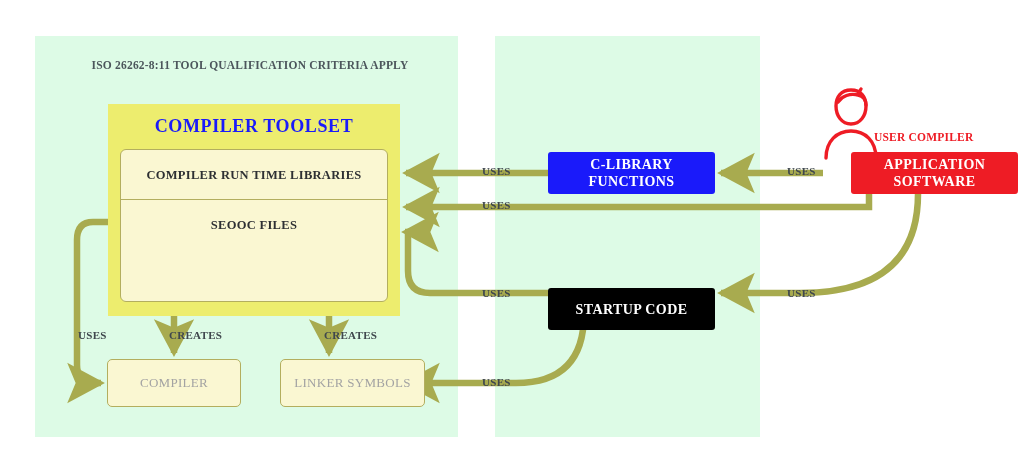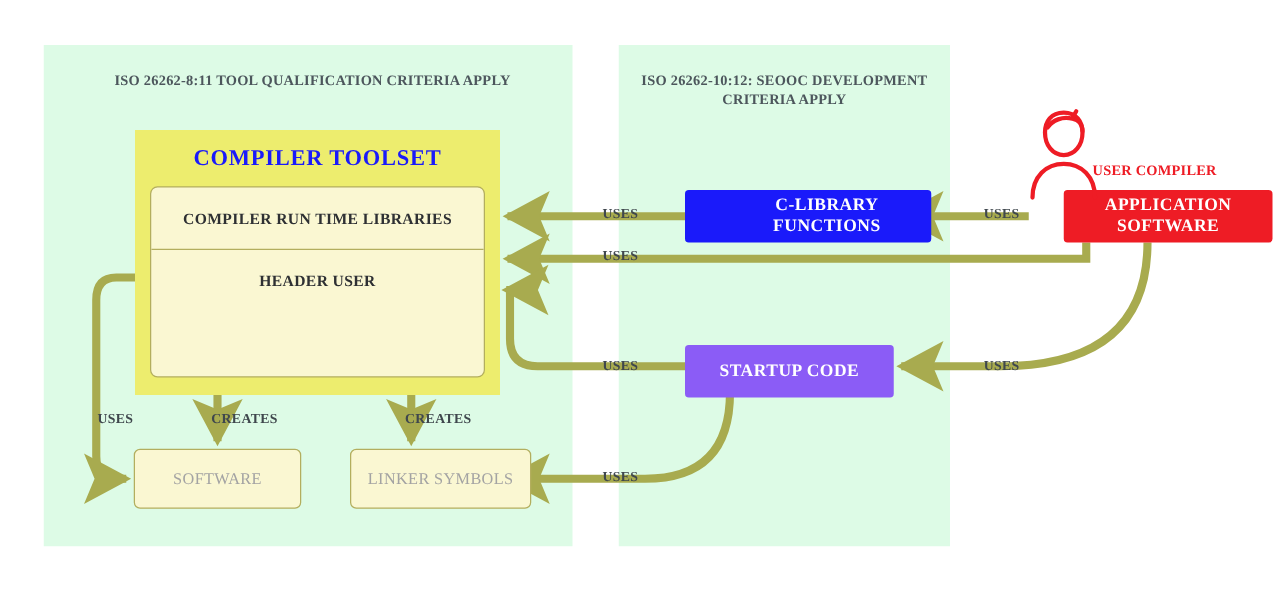--- a/index.html
+++ b/index.html
@@ -109,25 +109,24 @@
     font-weight: bold;
     letter-spacing: 0.4px;
     color: #ffffff;
     border-radius: 3px;
     line-height: 17px;
   }
   #box-clibrary {
     left: 548px; top: 152px; width: 167px; height: 42px;
     background: #1a1afa;
     font-size: 14px;
-    padding-left: 30px;
   }
   #box-startup {
-    left: 548px; top: 276px; width: 167px; height: 42px;
-    background: #8b5cf6;
+    left: 548px; top: 288px; width: 167px; height: 42px;
+    background: #000000;
     font-size: 14px;
   }
   #box-application {
     left: 823px; top: 152px; width: 167px; height: 42px;
     background: #ee1c25;
     font-size: 14px;
     margin-left: 28px;
   }
 
   #user-generated-label {
@@ -171,21 +170,20 @@
 </style>
 </head>
 <body>
 
 <div id="canvas">
 
   <div class="panel" id="panel-left"></div>
   <div class="panel" id="panel-right"></div>
 
   <div class="panel-title" id="title-left">ISO 26262-8:11 TOOL QUALIFICATION CRITERIA APPLY</div>
-  <div class="panel-title" id="title-right">ISO 26262-10:12: SEOOC DEVELOPMENT CRITERIA APPLY</div>
 
   <svg id="arrows" viewBox="0 0 1024 474">
     <defs>
       <marker id="ah" markerWidth="7" markerHeight="7" refX="5.6" refY="3.5" orient="auto" markerUnits="strokeWidth">
         <path d="M6.2,3.5 L0.4,6.6 L1.7,3.5 L0.4,0.4 Z" fill="#a8ab4f"></path>
       </marker>
     </defs>
     <g fill="none" stroke="#a8ab4f" stroke-width="6.5" marker-end="url(#ah)">
 
       <path d="M548,173 L406,173"></path>
@@ -205,25 +203,25 @@
       <path d="M174,316 L174,353"></path>
 
       <path d="M329,316 L329,353"></path>
     </g>
   </svg>
 
   <div id="toolset">
     <div id="toolset-title">COMPILER TOOLSET</div>
     <div class="toolset-rows">
       <div class="toolset-row">COMPILER RUN TIME LIBRARIES</div>
-      <div class="toolset-row">HEADER USER</div>
+      <div class="toolset-row">SEOOC FILES</div>
     </div>
   </div>
 
-  <div class="artifact" id="box-copytable">SOFTWARE</div>
+  <div class="artifact" id="box-copytable">COMPILER</div>
   <div class="artifact" id="box-linker-symbols">LINKER SYMBOLS</div>
 
   <div class="rbox" id="box-clibrary">C-LIBRARY FUNCTIONS</div>
   <div class="rbox" id="box-startup">STARTUP CODE</div>
   <div class="rbox" id="box-application">APPLICATION SOFTWARE</div>
 
   <svg style="position:absolute;left:820px;top:84px;width:62px;height:76px;" viewBox="0 0 62 76">
     <g fill="none" stroke="#ee1c25" stroke-width="3.4" stroke-linecap="round" stroke-linejoin="round">
       <path d="M31,6 C21,6 16,13 16,22 C16,32 22,40 31,40 C40,40 46,32 46,22 C46,13 41,6 31,6 Z"></path>
       <path d="M18,18 C22,12 30,9 38,11 C43,12 46,16 46,21"></path>

